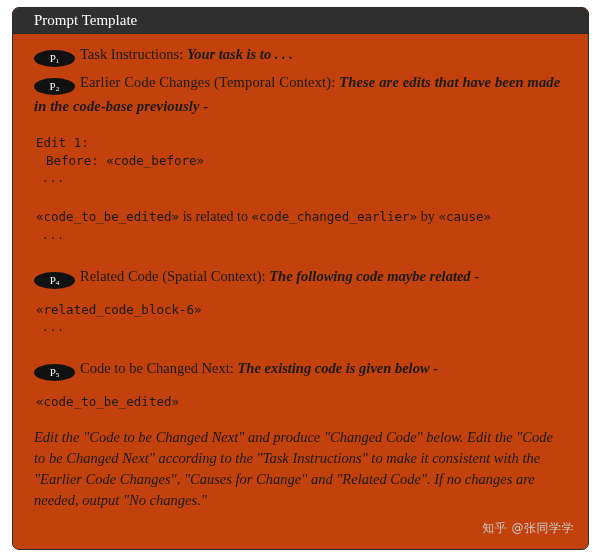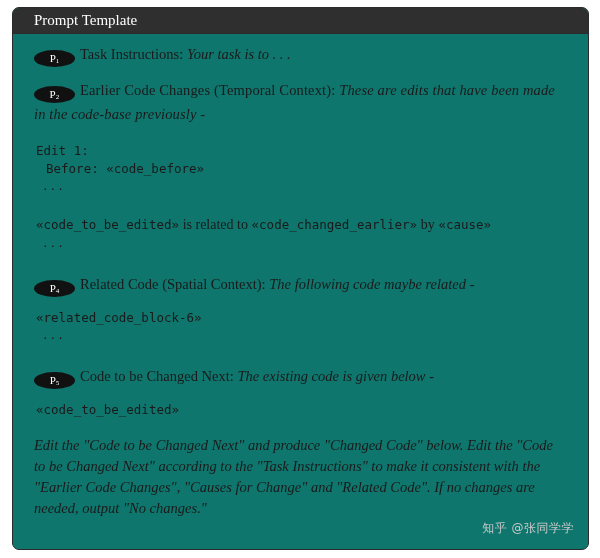--- a/index.html
+++ b/index.html
@@ -1,31 +1,31 @@
 <!DOCTYPE html>
 <html><head>
 <meta charset="utf-8">
 <style>
   html, body { margin:0; padding:0; background:#ffffff; }
   body { width:600px; height:558px; position:relative; overflow:hidden;
          font-family:"DejaVu Serif", "Liberation Serif", serif; color:#1a1a1a; }
   .frame { position:absolute; left:12px; top:7px; width:575px; height:541px;
-           border:1.5px solid #2b2b2b; border-radius:7px; overflow:hidden; background:#0f766e; }
+           border:1.5px solid #2b2b2b; border-radius:7px; overflow:hidden; background:#c2410c; }
   .header { height:25px; background:#2f2f2f; border-bottom:1px solid #2b2b2b;
             color:#ffffff; font-family:"Liberation Serif", serif; font-size:15px;
             line-height:25px; padding-left:21px; }
   .content { padding:6px 22px 0 21px; font-family:"Liberation Serif", serif; font-size:14.5px; }
   .sec { position:relative; }
   .line { line-height:22px; white-space:nowrap; }
   .wrap { white-space:normal; line-height:22px; letter-spacing:0.15px; }
   .badge { display:inline-block; width:41px; height:17px; border-radius:50%; background:#111;
            color:#fff; font-size:11px; line-height:17px; text-align:center; vertical-align:-3px;
            margin-right:5px; font-family:"Liberation Serif", serif; }
   .badge sub { font-size:7px; vertical-align:-1px; }
-  .it { font-style:italic; }
+  .it { font-style:italic;font-weight:bold; }
   .code { font-family:"DejaVu Sans Mono", "Liberation Mono", monospace; font-size:12.5px;
           line-height:18px; color:#1a1a1a; }
   .mixed { font-family:"Liberation Serif", serif; font-size:14px; }
   .dots { letter-spacing:1px; font-size:11px; }
   .final { font-style:italic; line-height:21px; font-size:14.5px; margin-top:16px; }
   .watermark { position:absolute; right:14px; bottom:12px; color:#c9c9c9; font-size:12px;
                font-family:"DejaVu Sans", sans-serif; letter-spacing:0.5px; }
 </style>
 </head>
 <body>
@@ -35,21 +35,21 @@
     <span>Prompt Template</span>
   </div>
   <div class="content">
 
     <div class="sec" style="margin-top:3px;">
       <div class="line">
         <span class="badge"><span>P</span><sub>1</sub></span><span>Task Instructions:</span> <span class="it">Your task is to . . .</span>
       </div>
     </div>
 
-    <div class="sec" style="margin-top:12px;">
+    <div class="sec" style="margin-top:4px;">
       <div class="wrap">
         <span class="badge"><span>P</span><sub>2</sub></span><span>Earlier Code Changes (Temporal Context):</span> <span class="it">These are edits that have been made in the code-base previously -</span>
       </div>
       <div class="code" style="margin-top:17px; padding-left:2px;">
         <div>Edit 1:</div>
         <div style="padding-left:10px;">Before: «code_before»</div>
         <div style="padding-left:6px;" class="dots">...</div>
       </div>
     </div>
 

